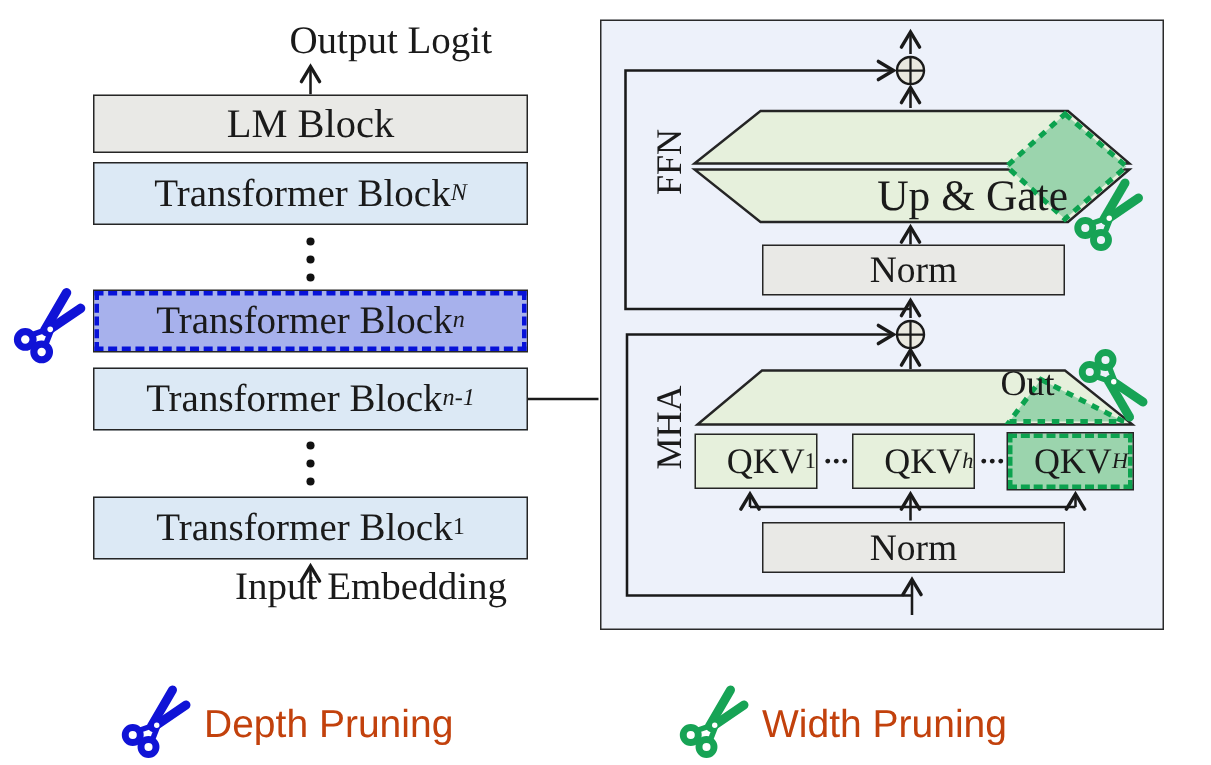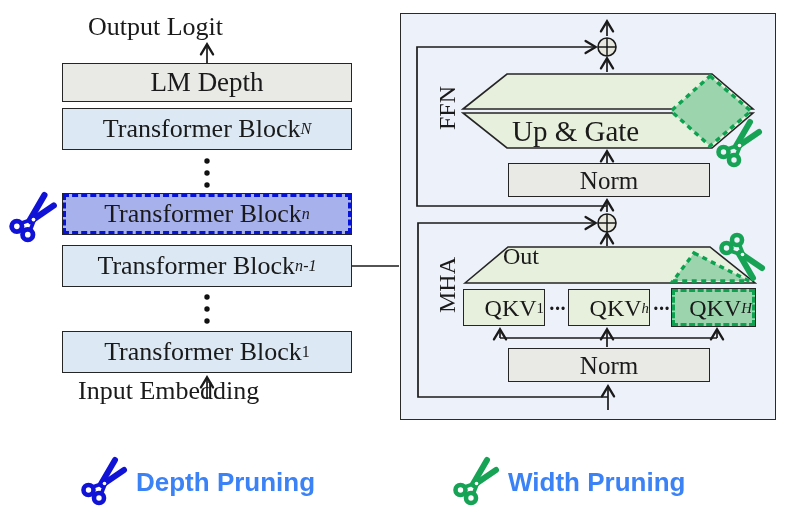--- a/index.html
+++ b/index.html
@@ -7,39 +7,39 @@
     position:relative;width:807px;height:510px;background:#ffffff;overflow:hidden;
     font-family:"Liberation Serif","DejaVu Serif",serif;color:#1a1a1a;
   }
   .box{
     position:absolute;box-sizing:border-box;border:1.5px solid #252525;
     display:flex;align-items:center;justify-content:center;line-height:1;
     white-space:nowrap;
   }
   .blue-box{background:#dce9f5;font-size:26px;}
   .gray-box{background:#e9e9e6;}
-  .txt{position:absolute;text-align:left;line-height:1.1;white-space:nowrap;font-family:Liberation Serif, serif;}
+  .txt{position:absolute;text-align:right;line-height:1.1;white-space:nowrap;font-family:Liberation Serif, serif;}
   sub{font-size:0.62em;line-height:0;}
   .it{font-style:italic;}
   .vlabel{
     position:absolute;width:80px;height:26px;line-height:26px;text-align:center;
     font-size:24px;transform:rotate(-90deg);transform-origin:center;
   }
   .qkv{
     position:absolute;box-sizing:border-box;font-size:24px;line-height:1;
     display:flex;align-items:center;justify-content:flex-end;white-space:nowrap;
   }
   .qkv-plain{background:#e6f0dc;border:1.5px solid #252525;}
   .qkv-pruned{
     background:#9bd4ad;border:3.4px dashed #0ca24f;outline:1.4px solid #252525;
   }
   .dots-h{position:absolute;font-weight:bold;font-size:20px;letter-spacing:-1px;}
   .leg{
-    position:absolute;font-family:"Liberation Sans",sans-serif;font-weight:700;
-    font-size:26px;color:#3b82f6;white-space:nowrap;
+    position:absolute;font-family:"Liberation Sans",sans-serif;font-weight:400;
+    font-size:26px;color:#c2410c;white-space:nowrap;
   }
   #panel{
     position:absolute;left:400px;top:13px;width:376px;height:407px;
     background:#edf1fa;border:1.7px solid #2a2a2a;box-sizing:border-box;
   }
   #blk-n-outer{
     position:absolute;left:62px;top:193px;width:290px;height:42px;
     border:1.3px solid #252525;box-sizing:border-box;background:#ffffff;
   }
   #blk-n-inner{
@@ -126,21 +126,21 @@
     <use href="#scissors-shape" class="sc-b" transform="translate(8,192) scale(1.04)"></use>
     <use href="#scissors-shape" class="sc-g" transform="translate(715,119)"></use>
     <use href="#scissors-shape" class="sc-g" transform="translate(718,281) scale(1,-1)"></use>
     <use href="#scissors-shape" class="sc-b" transform="translate(80,457)"></use>
     <use href="#scissors-shape" class="sc-g" transform="translate(452,457)"></use>
   </svg>
 
   <div class="txt" style="left:88px;top:13px;width:240px;font-size:26px;">Output Logit</div>
 
   <div class="box gray-box" style="left:62px;top:63px;width:290px;height:39px;font-size:27px;">
-    <span>LM Depth</span>
+    <span>LM Block</span>
   </div>
 
   <div class="box blue-box" style="left:62px;top:108px;width:290px;height:42px;">
     <span>Transformer Block</span>
       <sub class="it">N</sub>
   </div>
 
   <div id="blk-n-outer">
     <div id="blk-n-inner">
       <span>Transformer Block</span>

